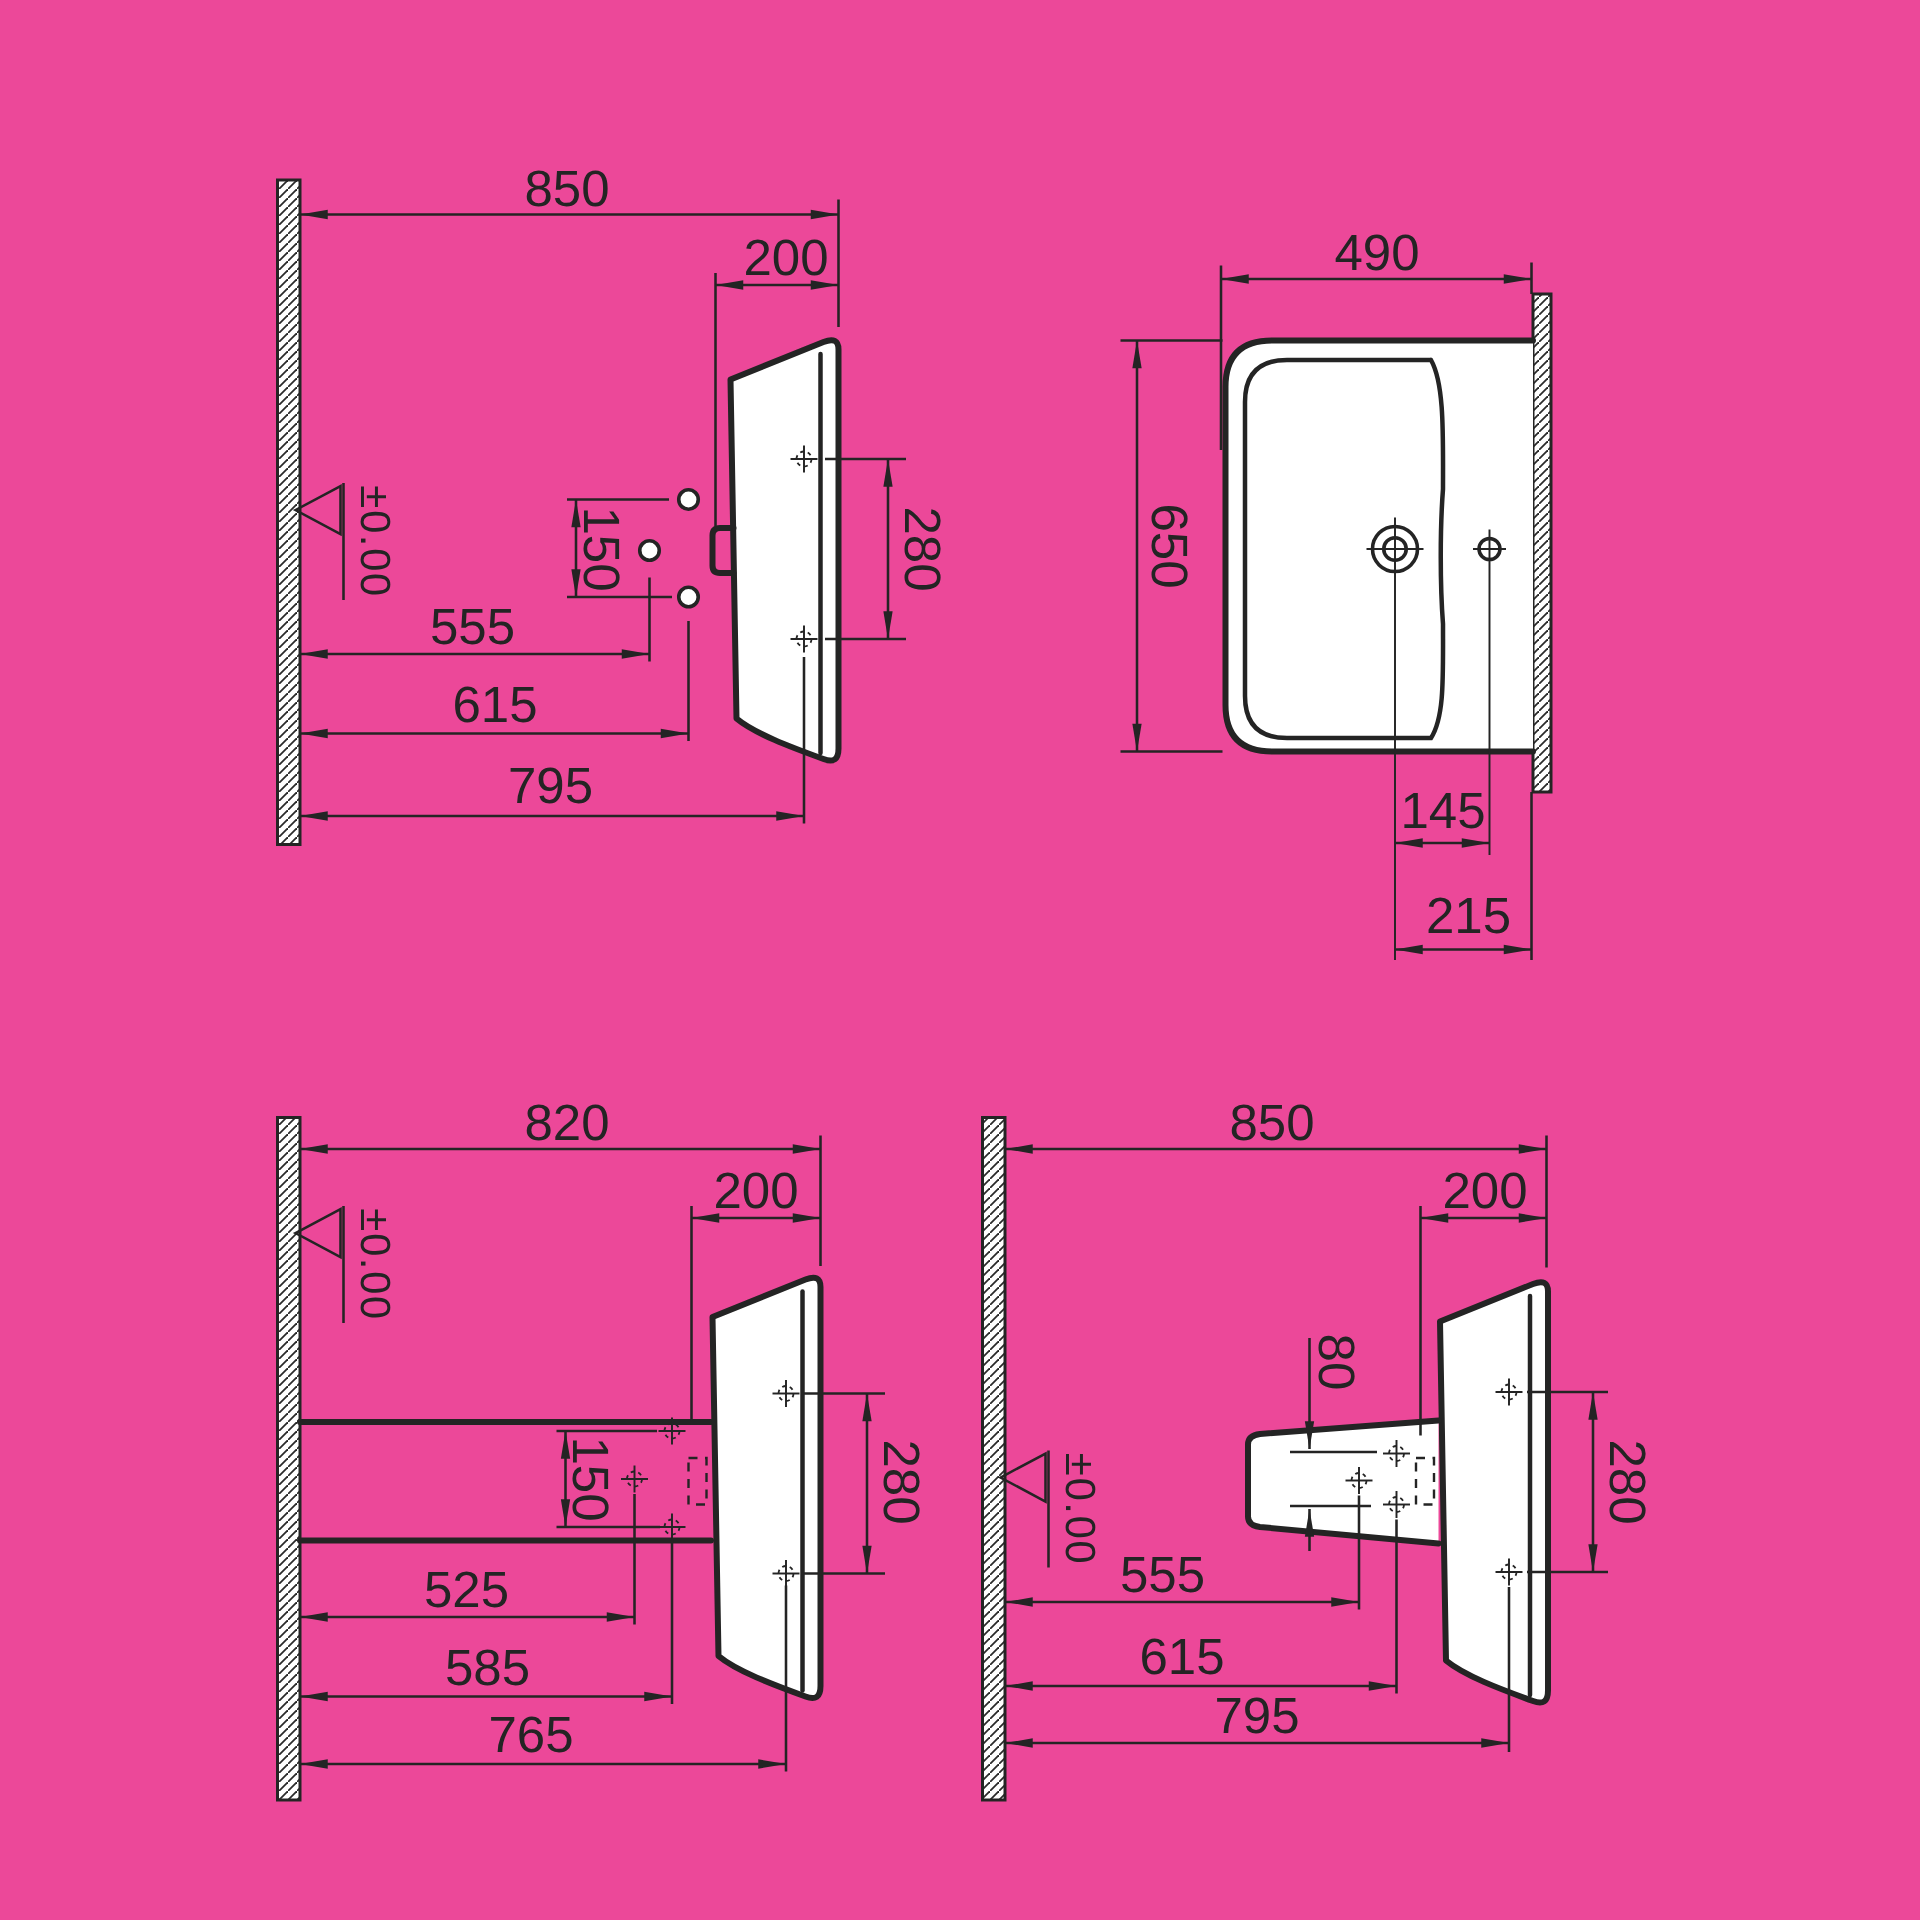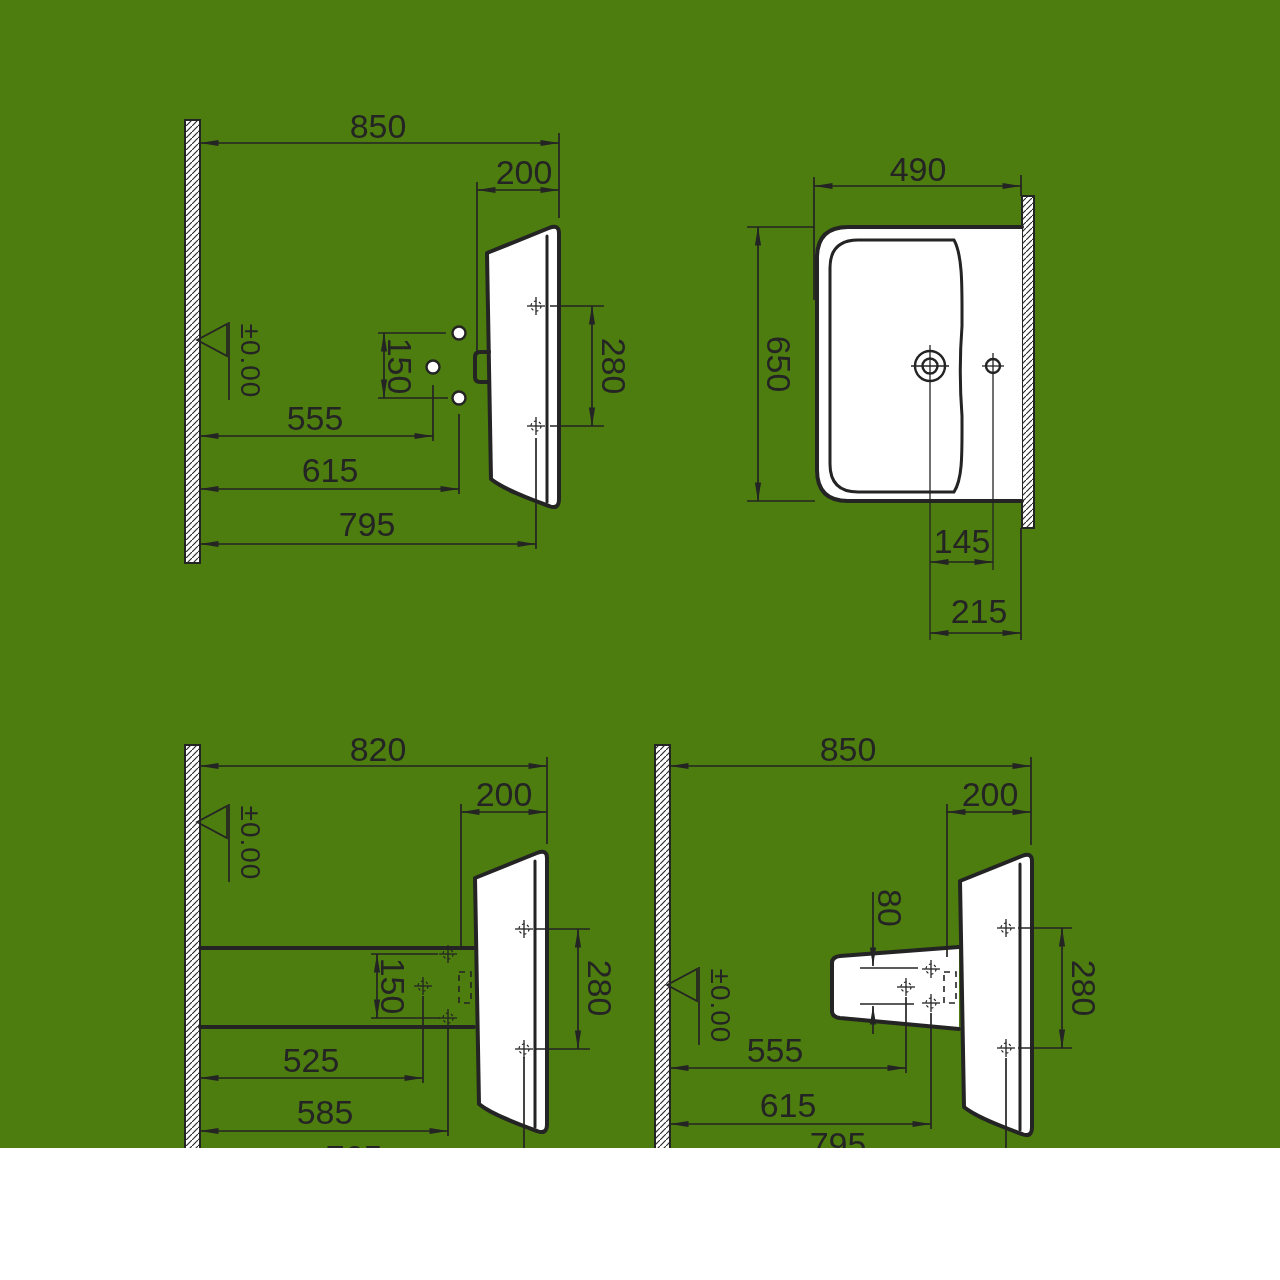--- a/index.html
+++ b/index.html
@@ -1,16 +1,16 @@
 <!DOCTYPE html>
 <html><head>
 <meta charset="utf-8">
 <style>
   html,body{margin:0;padding:0;background:#ffffff;}
-  .stage{width:1280px;height:1148px;background:#4d7c0f;position:relative;font-family:"Liberation Sans",sans-serif;}
+  .stage{width:1280px;height:1280px;background:#ec4899;position:relative;font-family:"Liberation Sans",sans-serif;}
   svg{display:block;}
   svg text{font-family:"Liberation Sans",sans-serif;font-size:34px;fill:#242424;}
   svg text.small{font-size:28px;letter-spacing:1px;}
   .thick{stroke:#242424;stroke-width:4;fill:none;stroke-linejoin:round;stroke-linecap:round;}
   .thickf{stroke:#242424;stroke-width:4;fill:#ffffff;stroke-linejoin:round;stroke-linecap:round;}
   .med{stroke:#242424;stroke-width:3;fill:none;stroke-linecap:round;}
   .dim{stroke:#242424;stroke-width:1.7;fill:none;}
   .thin{stroke:#242424;stroke-width:1.3;fill:none;}
   .dash{stroke:#242424;stroke-width:1.6;fill:none;stroke-dasharray:6 5;}
   .dc{stroke:#242424;stroke-width:1.2;fill:none;stroke-dasharray:2.6 2.6;}

